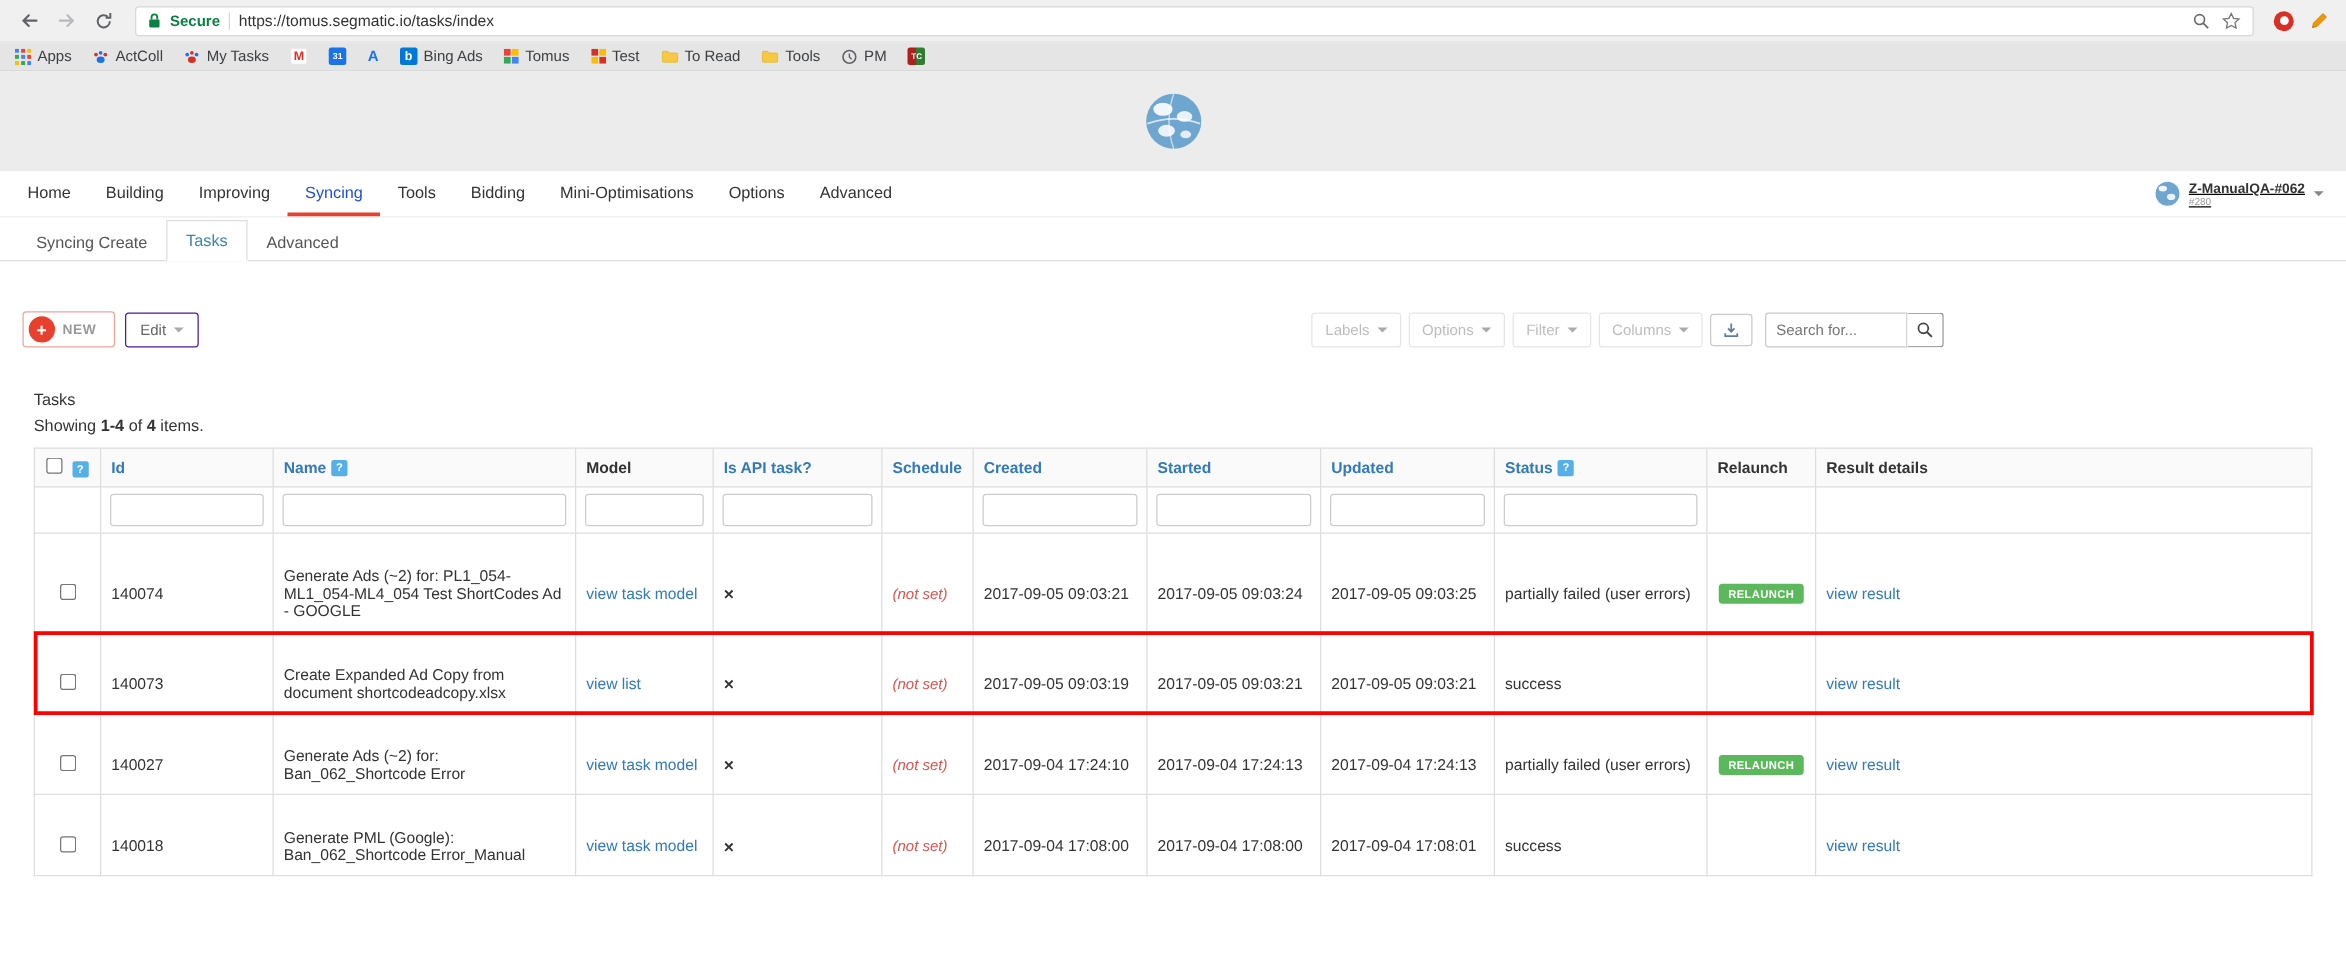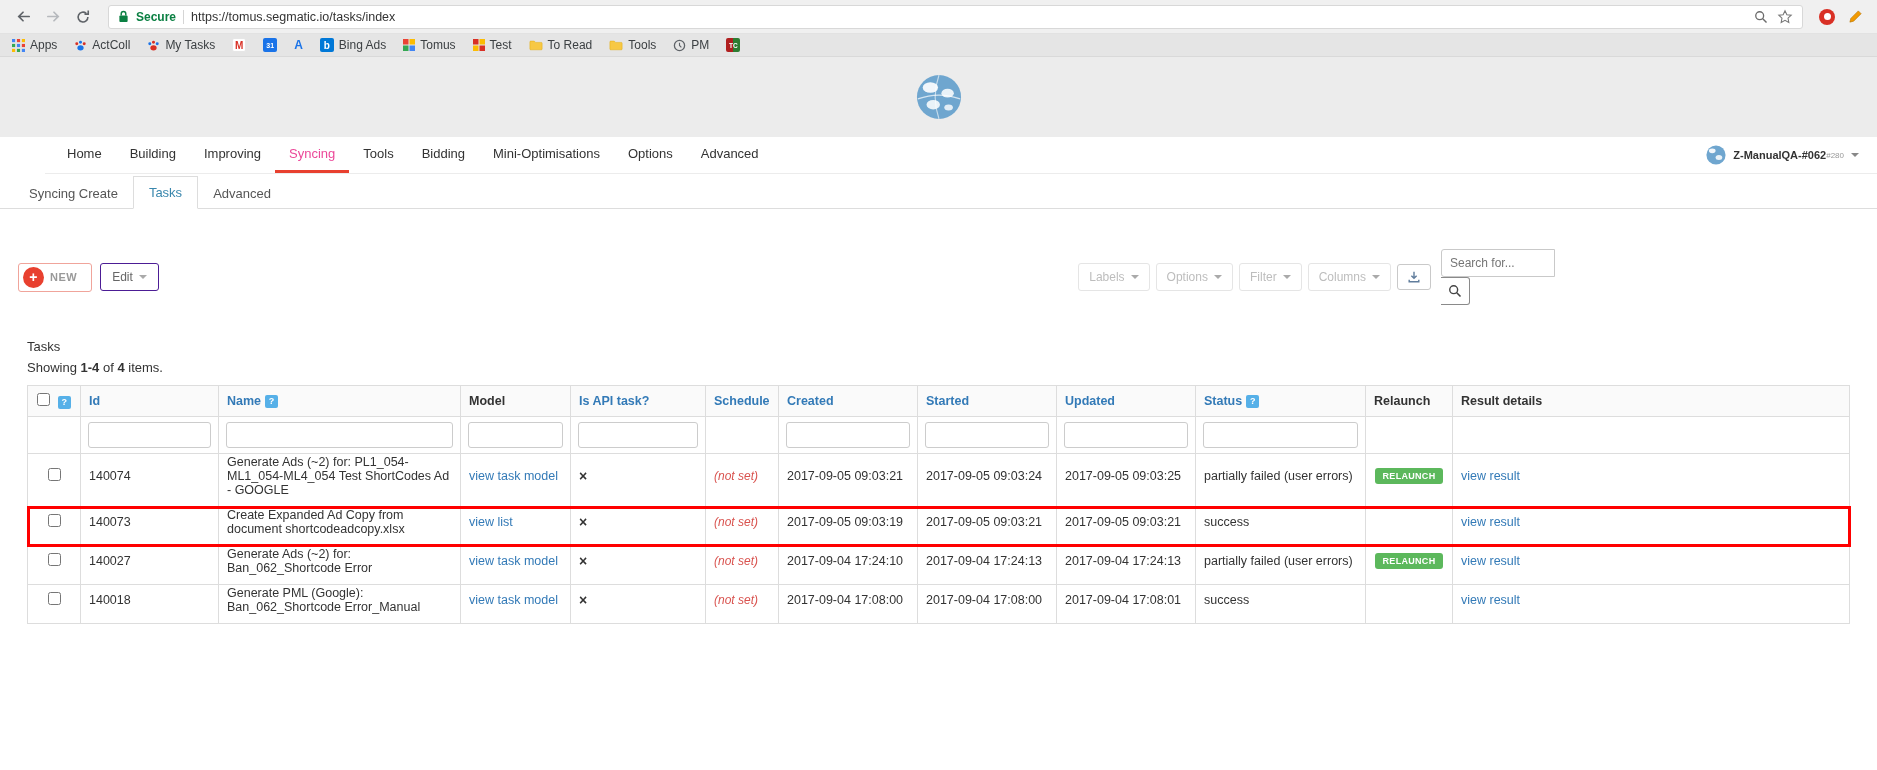--- a/index.html
+++ b/index.html
@@ -47,27 +47,27 @@
 
   
   .site-header { height: 80px; background: #ececec; display: flex;
     align-items: center; justify-content: center; }
   .logo { display: flex; align-items: center; gap: 10px; cursor: pointer; }
   .logo-title { font-size: 33px; font-weight: bold; color: #ef3e2e; letter-spacing: 1px; line-height: 1; }
   .logo-tagline { font-size: 13px; color: #a9c9e2; text-align: right; letter-spacing: .5px; margin-top: 1px; }
 
   
   .main-nav { height: 37px; background: #fff; border-bottom: 1px solid #ececec;
-    display: flex; align-items: stretch; padding: 0 8px; position: relative; margin-left: 45px; }
+    display: flex; align-items: stretch; padding: 0 8px; position: relative; }
   .nav-item { display: flex; align-items: center; padding: 0 14px; font-size: 13px;
     color: #333; cursor: pointer; border-bottom: 3px solid transparent; }
-  .nav-item.active { color: #ec4899; border-bottom-color: #e8402f; }
+  .nav-item.active { color: #1d4ed8; border-bottom-color: #e8402f; }
   .nav-user { position: absolute; right: 18px; top: 0; height: 100%;
     display: flex; align-items: center; gap: 7px; cursor: pointer; }
-  .nav-user-text { display: flex; flex-direction: row; align-items: center; }
+  .nav-user-text { display: flex; flex-direction: column; align-items: flex-start; text-decoration: underline; }
   .nav-user-name { font-size: 11px; font-weight: bold; color: #333; }
   .nav-user-sub { font-size: 8px; color: #999; }
   .caret { display: inline-block; width: 0; height: 0;
     border-left: 4px solid transparent; border-right: 4px solid transparent;
     border-top: 4px solid currentColor; }
   .nav-user .caret { color: #888; }
 
   
   .sub-nav { height: 35px; background: #fff; border-bottom: 1px solid #ddd;
     display: flex; align-items: flex-end; padding: 0 14px; }
@@ -83,21 +83,21 @@
   .btn-new { border: 1px solid #f0a49b; padding: 3px 14px 3px 4px; color: #999;
     font-size: 11px; font-weight: bold; letter-spacing: .5px; }
   .plus-circle { width: 21px; height: 21px; border-radius: 50%; background: #e8402f;
     color: #fff; display: inline-flex; align-items: center; justify-content: center;
     font-size: 14px; font-weight: bold; }
   .btn-edit { border: 1px solid #4c1d95; padding: 6px 11px; color: #666; }
   .btn-edit .caret, .btn-disabled .caret { color: #aaa; border-top-width: 4px; }
   .tb-right { display: flex; gap: 6px; align-items: center; margin-right: 322px; }
   .btn-disabled { border: 1px solid #e5e5e5; color: #bdbdbd; padding: 6px 10px; cursor: default; }
   .btn-iconbox { border: 1px solid #c9c9c9; padding: 5px 9px; }
-  .search-wrap { display: flex; margin-left: 4px; flex-direction: column; }
+  .search-wrap { display: flex; margin-left: 4px; }
   .search-input { width: 114px; height: 28px; border: 1px solid #c9c9c9;
     border-radius: 3px 0 0 3px; padding: 0 8px; font-size: 12px; color: #555; outline: none; }
   .search-btn { width: 29px; height: 28px; border: 1px solid #8a8a8a; border-left: none;
     border-radius: 0 3px 3px 0; background: #fff; display: flex; align-items: center;
     justify-content: center; cursor: pointer; }
 
   
   .content { padding: 34px 27px 0; }
   .content-title { font-size: 13px; color: #333; margin-bottom: 6px; }
   .summary { font-size: 13px; color: #333; margin-bottom: 10px; }
@@ -112,21 +112,21 @@
   a.grid-link { color: #337ab7; text-decoration: none; cursor: pointer; }
   .not-set { color: #d9534f; font-style: italic; font-size: 12px; }
   .x-mark { font-weight: bold; font-size: 14px; }
   .relaunch-btn { display: inline-block; background: #5cb85c; color: #fff; font-size: 9px;
     font-weight: bold; padding: 3px 8px; border-radius: 3px; letter-spacing: .3px; cursor: pointer; }
   tr.annotated { outline: 3px solid #ff0000; outline-offset: -2px; }
   .center { text-align: center; }
   .help-badge { display: inline-block; width: 13px; height: 13px; background: #56b0e8;
     color: #fff; border-radius: 2px; font-size: 9px; line-height: 13px; text-align: center;
     margin-left: 4px; font-weight: bold; vertical-align: 1px; cursor: pointer; }
-  .data-row td { padding-top: 1px; padding-bottom: 9px; }
+  .data-row td { padding-top: 27px; padding-bottom: 9px; }
 </style>
 </head>
 <body>
 
 <div>
 
   <div class="chrome-toolbar">
     <button class="nav-btn">
       <svg width="17" height="17" viewBox="0 0 18 18">
           <path d="M15 9 H4 M8.5 4.5 L4 9 l4.5 4.5" stroke="#5f6368" stroke-width="1.8" fill="none" stroke-linecap="round"></path>

